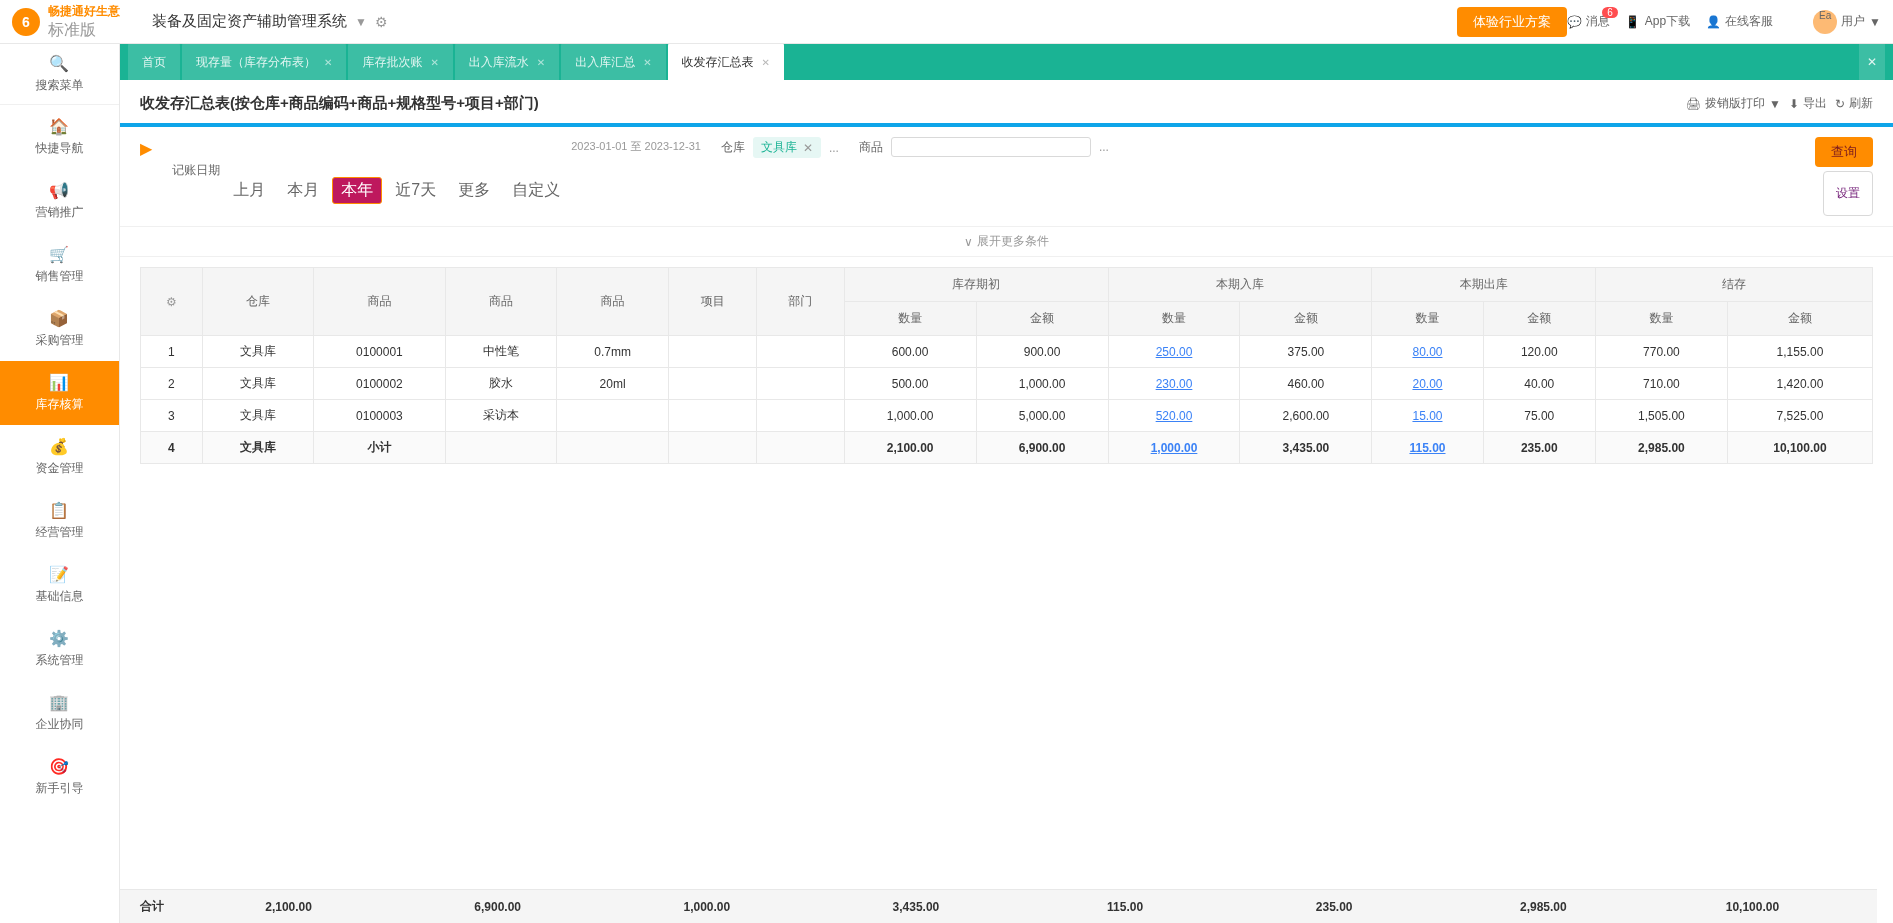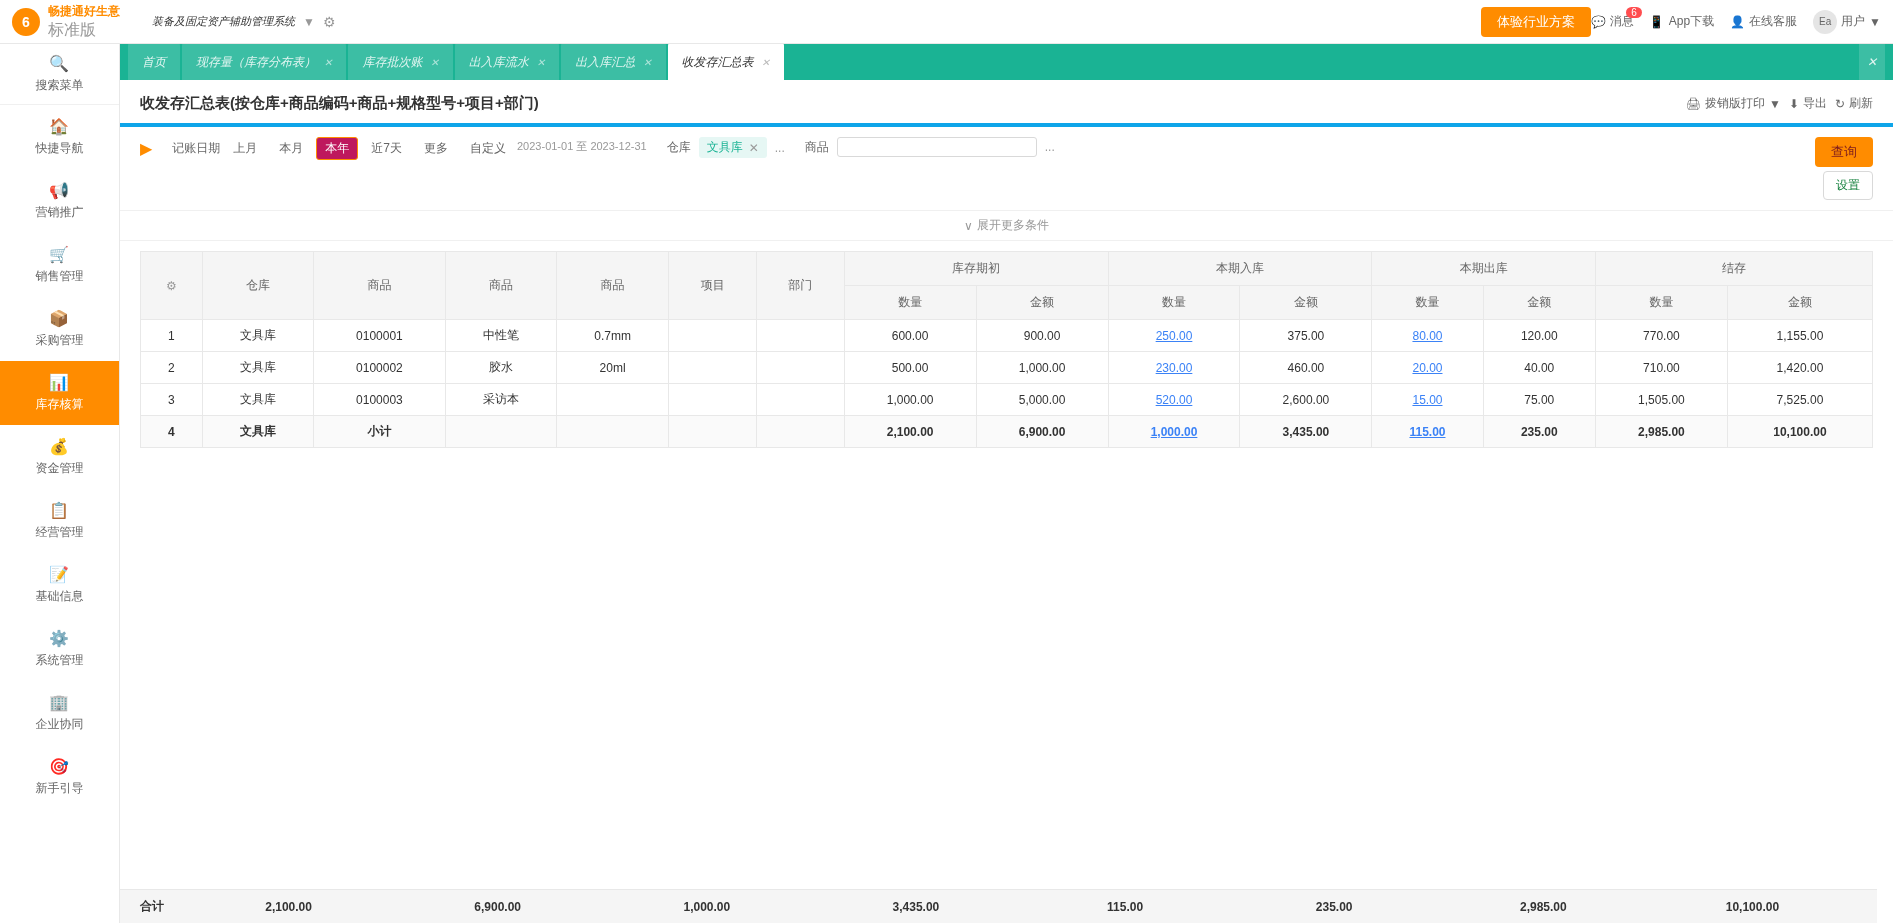--- a/index.html
+++ b/index.html
@@ -10,69 +10,69 @@
       display: flex; align-items: center; justify-content: space-between;
       background: #fff; height: 44px; padding: 0 12px;
       border-bottom: 1px solid #e8e8e8; position: relative; z-index: 10;
     }
     .logo-area { display: flex; align-items: center; gap: 8px; min-width: 120px; }
     .logo-icon { width: 28px; height: 28px; background: #ff8c00; border-radius: 50%; display: flex; align-items: center; justify-content: center; color: white; font-weight: bold; font-size: 14px; }
     .logo-text { display: flex; flex-direction: column; }
     .logo-title { font-size: 12px; color: #ff8c00; font-weight: bold; }
     .logo-sub { font-size: 16px; color: #999; }
     .system-title-bar { display: flex; align-items: center; gap: 8px; flex: 1; margin: 0 20px; }
-    .system-name { font-size: 11px; color: #333; font-style: italic; }
+    .system-name { font-size: 15px; color: #333; }
     .trial-btn { background: #ff8c00; color: white; border: none; padding: 6px 16px; border-radius: 4px; cursor: pointer; font-size: 13px; }
     .header-right { display: flex; align-items: center; gap: 16px; color: #666; font-size: 12px; }
     .header-right-item { display: flex; align-items: center; gap: 4px; cursor: pointer; position: relative; }
     .badge { background: #ff4d4f; color: white; border-radius: 10px; padding: 0 5px; font-size: 10px; position: absolute; top: -6px; right: -8px; }
-    .user-avatar { width: 24px; height: 24px; background: #e5e5e5; border-radius: 50%; display: flex; align-items: center; justify-content: center; font-size: 10px; }
+    .user-avatar { width: 24px; height: 24px; background: #fdba74; border-radius: 50%; display: flex; justify-content: center; font-size: 10px; margin-left: 24px; }
 
     
     .main-layout { display: flex; height: calc(100vh - 44px); }
     
     
     .sidebar { width: 120px; background: #fff; border-right: 1px solid #e8e8e8; display: flex; flex-direction: column; }
     .sidebar-item { display: flex; flex-direction: column; align-items: center; padding: 12px 8px; cursor: pointer; color: #666; gap: 4px; font-size: 12px; }
     .sidebar-item.active { background: #ff8c00; color: white; }
     .sidebar-icon { font-size: 16px; }
     .sidebar-search { display: flex; flex-direction: column; align-items: center; padding: 10px 8px; cursor: pointer; color: #666; gap: 4px; font-size: 12px; border-bottom: 1px solid #f0f0f0; }
 
     
     .content-area { flex: 1; display: flex; flex-direction: column; overflow: hidden; }
     
     
     .tab-bar { display: flex; align-items: center; background: #1ab394; height: 36px; padding: 0 8px; gap: 2px; }
-    .tab-item { display: flex; align-items: center; gap: 6px; padding: 0 14px; height: 40px; border-radius: 4px 4px 0 0; cursor: pointer; font-size: 12px; color: rgba(255,255,255,0.85); background: rgba(255,255,255,0.15); font-style: italic; }
+    .tab-item { display: flex; align-items: center; gap: 6px; padding: 0 14px; height: 40px; border-radius: 4px 4px 0 0; cursor: pointer; font-size: 12px; color: rgba(255,255,255,0.85); background: rgba(255,255,255,0.15); }
     .tab-item.active { background: #fff; color: #333; }
     .tab-item .tab-close { font-size: 10px; opacity: 0.7; margin-left: 2px; }
     .tab-item.active .tab-close { color: #999; }
     
     
     .page-content { flex: 1; background: #fff; overflow-y: auto; padding: 0; }
     
     
     .page-header { padding: 14px 20px 10px; border-bottom: 4px solid #0ea5e9; display: flex; align-items: center; justify-content: space-between; }
     .page-title-text { font-size: 15px; font-weight: bold; color: #333; }
     .page-actions { display: flex; gap: 8px; align-items: center; color: #666; font-size: 12px; }
     .page-action-btn { display: flex; align-items: center; gap: 4px; cursor: pointer; color: #666; }
     .filter-label { color: #666; font-size: 12px; white-space: nowrap; }
     .filter-date-group { display: flex; gap: 4px; align-items: center; }
-    .date-btn { padding: 2px 8px; border-radius: 3px; cursor: pointer; color: #666; border: 1px solid transparent; font-size: 12px; }
+    .date-btn { padding: 2px 8px; border-radius: 3px; cursor: pointer; color: #666; border: 1px solid transparent; font-size: 16px; margin-top: 40px; }
     .date-btn.active { background: #be185d; color: white; border-color: #ff8c00; }
     .date-range { font-size: 11px; color: #999; margin-top: 2px; }
     .filter-tag { display: flex; align-items: center; gap: 4px; background: #e6f7f4; color: #1ab394; padding: 2px 8px; border-radius: 3px; font-size: 12px; }
     .filter-tag-close { cursor: pointer; margin-left: 2px; color: #999; }
     .filter-more { color: #999; cursor: pointer; font-size: 12px; }
     .filter-input-area { display: flex; align-items: center; gap: 4px; border: 1px solid #d9d9d9; border-radius: 3px; padding: 2px 8px; background: white; min-width: 120px; }
     
     .expand-bar { padding: 6px 20px; border-bottom: 1px solid #f0f0f0; display: flex; align-items: center; justify-content: center; }
     .expand-btn { display: flex; align-items: center; gap: 4px; color: #999; cursor: pointer; font-size: 12px; }
     .query-btn { background: #ff8c00; color: #7f1d1d; border: none; padding: 6px 16px; border-radius: 4px; cursor: pointer; font-size: 13px; }
-    .setting-btn { background: none; border: 1px solid #d9d9d9; padding: 5px 12px; border-radius: 4px; cursor: pointer; color: #15803d; font-size: 12px; }
+    .setting-btn { background: none; border: 1px solid #d9d9d9; padding: 13px 12px; border-radius: 4px; cursor: pointer; color: #701a75; font-size: 12px; }
 
     
     .table-container { padding: 10px 20px; }
     table { width: 100%; border-collapse: collapse; font-size: 12px; }
     thead tr { background: #f5f5f5; }
     th { padding: 8px 10px; text-align: center; border: 1px solid #e8e8e8; font-weight: normal; color: #666; white-space: nowrap; }
     td { padding: 7px 10px; text-align: center; border: 1px solid #e8e8e8; color: #333; }
     .td-link { color: #3b82f6; text-decoration: underline; cursor: pointer; }
     .td-bold { font-weight: bold; }
     .subtotal-row td { font-weight: bold; background: #fafafa; }

